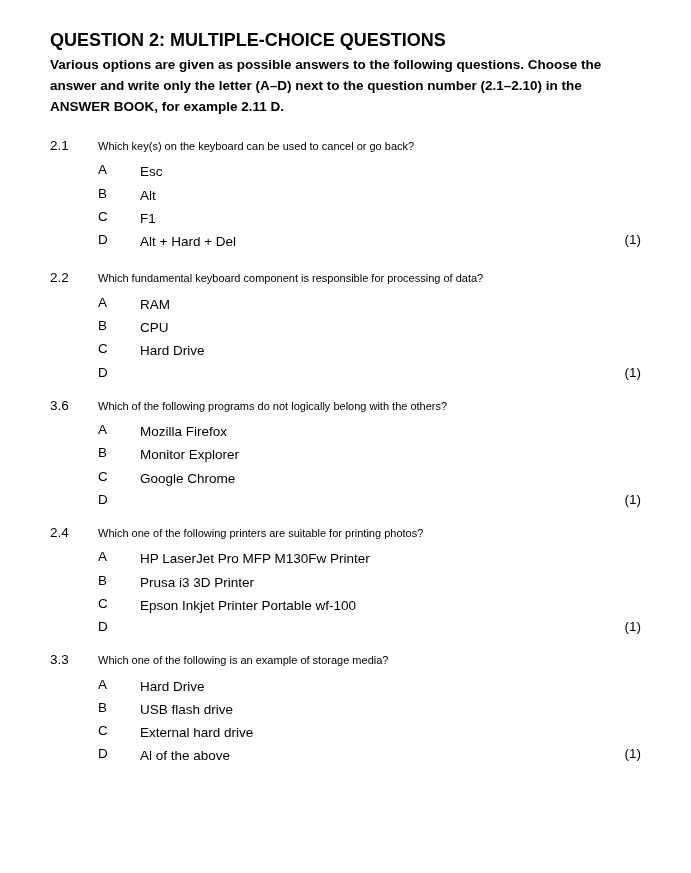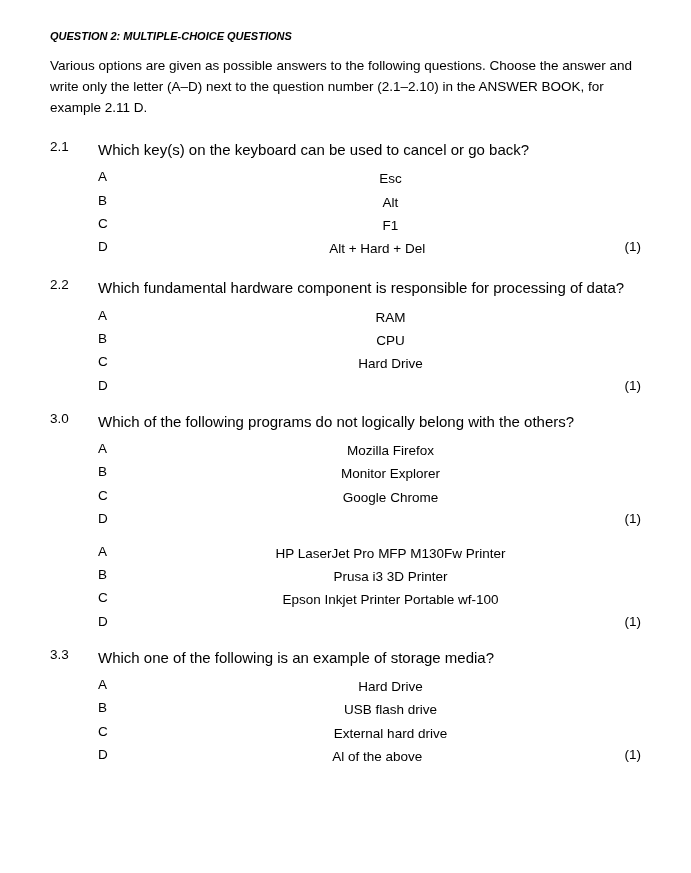--- a/index.html
+++ b/index.html
@@ -13,49 +13,49 @@
       font-family: Arial, Helvetica, sans-serif;
       font-size: 13.5px;
       color: #000000;
       width: 691px;
       min-height: 873px;
       padding: 30px 50px 30px 50px;
     }
 
     .question-header {
       font-weight: bold;
-      margin-bottom: 14px;
-      font-size: 11px;
-      font-style: italic;
+      margin-bottom: 4px;
+      font-size: 18px;
     }
 
     .intro-text {
       margin-bottom: 20px;
       line-height: 1.55;
       font-size: 13.5px;
+      font-weight: bold;
     }
 
     .question-block {
       margin-bottom: 18px;
     }
 
     .question-row {
       display: flex;
       align-items: flex-start;
       margin-bottom: 8px;
     }
 
     .question-number {
       min-width: 48px;
       font-size: 13.5px;
       flex-shrink: 0;
     }
 
     .question-text {
-      font-size: 15px;
+      font-size: 11px;
       line-height: 1.5;
       flex: 1;
     }
 
     .options-block {
       margin-left: 48px;
       margin-bottom: 4px;
     }
 
     .option-row {
@@ -67,21 +67,20 @@
     .option-letter {
       min-width: 42px;
       font-size: 13.5px;
       flex-shrink: 0;
     }
 
     .option-text {
       font-size: 13.5px;
       line-height: 1.5;
       flex: 1;
-      text-align: center;
     }
 
     .marks {
       font-size: 13.5px;
     }
   </style>
 </head>
 <body>
 
 <div>
@@ -110,21 +109,21 @@
           <div class="option-row">
             <span class="option-letter">D</span>
             <span class="option-text">Alt + Hard + Del</span>
             <span class="marks" style="margin-left: auto; padding-left: 10px;">(1)</span>
           </div>
         </div>
       </div>
       <div class="question-block">
         <div class="question-row">
           <span class="question-number">2.2</span>
-          <span class="question-text">Which fundamental hardware component is responsible for processing of data?</span>
+          <span class="question-text">Which fundamental keyboard component is responsible for processing of data?</span>
         </div>
         <div class="options-block">
           <div class="option-row">
             <span class="option-letter">A</span>
             <span class="option-text">RAM</span>
           </div>
           <div class="option-row">
             <span class="option-letter">B</span>
             <span class="option-text">CPU</span>
           </div>
@@ -133,21 +132,21 @@
             <span class="option-text">Hard Drive</span>
           </div>
           <div class="option-row">
             <span class="option-letter">D</span>
             <span class="marks" style="margin-left: auto; padding-left: 10px;">(1)</span>
           </div>
         </div>
       </div>
       <div class="question-block">
         <div class="question-row">
-          <span class="question-number">3.0</span>
+          <span class="question-number">3.6</span>
           <span class="question-text">Which of the following programs do not logically belong with the others?</span>
         </div>
         <div class="options-block">
           <div class="option-row">
             <span class="option-letter">A</span>
             <span class="option-text">Mozilla Firefox</span>
           </div>
           <div class="option-row">
             <span class="option-letter">B</span>
             <span class="option-text">Monitor Explorer</span>
@@ -156,20 +155,24 @@
             <span class="option-letter">C</span>
             <span class="option-text">Google Chrome</span>
           </div>
           <div class="option-row">
             <span class="option-letter">D</span>
             <span class="marks" style="margin-left: auto; padding-left: 10px;">(1)</span>
           </div>
         </div>
       </div>
       <div class="question-block">
+        <div class="question-row">
+          <span class="question-number">2.4</span>
+          <span class="question-text">Which one of the following printers are suitable for printing photos?</span>
+        </div>
         <div class="options-block">
           <div class="option-row">
             <span class="option-letter">A</span>
             <span class="option-text">HP LaserJet Pro MFP M130Fw Printer</span>
           </div>
           <div class="option-row">
             <span class="option-letter">B</span>
             <span class="option-text">Prusa i3 3D Printer</span>
           </div>
           <div class="option-row">

